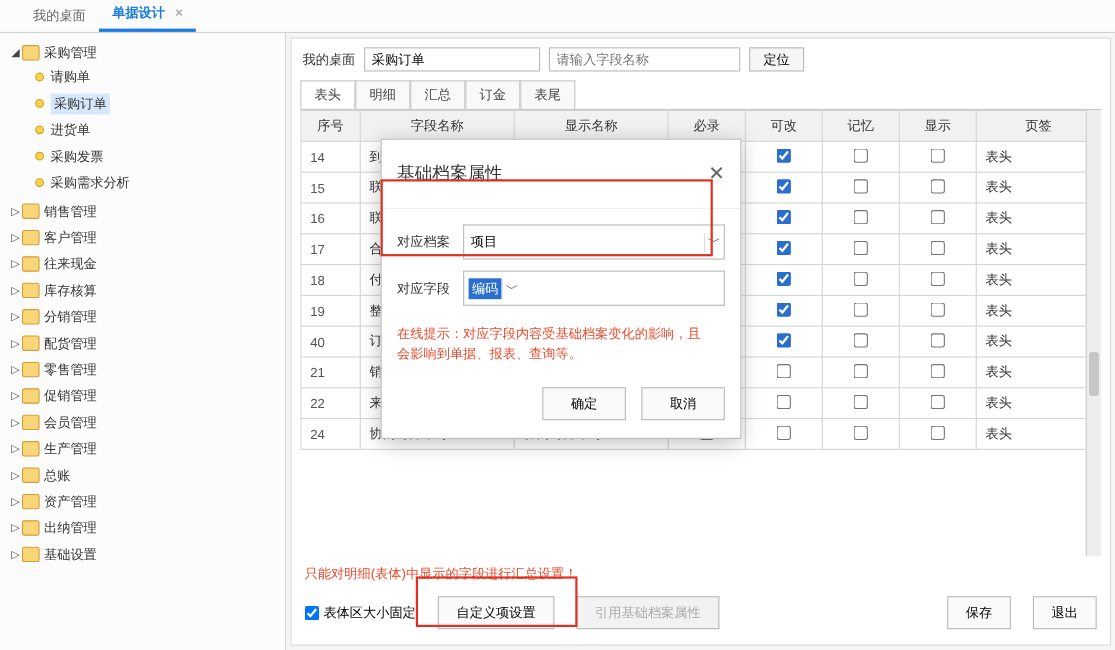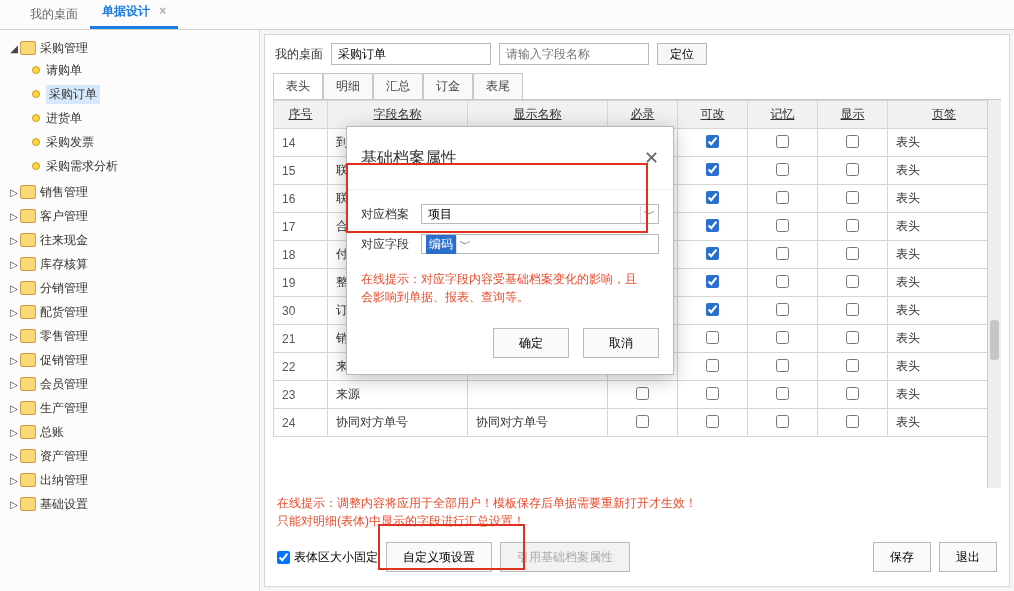--- a/index.html
+++ b/index.html
@@ -26,58 +26,58 @@
 .tree .doc { width:8px; height:8px; border-radius:50%; background:#ffd24a; border:1px solid #caa020; margin:0 6px 0 14px; display:inline-block; }
 .tree .lbl { color:#333; }
 .tree .lbl.selected { background:#d6e8fb; padding:1px 3px; }
 .tree ul ul { padding-left:18px; }
 .tree ul.leafs { padding-left:10px; }
 
 
 .hdrbar { display:flex; align-items:center; gap:8px; padding:8px 10px; }
 .hdrbar .lbl { color:#333; }
 .hdrbar .val { border:1px solid #b9b9b9; background:#fff; height:22px; line-height:20px; padding:0 6px; width:160px; }
-.hdrbar .inp { border:1px solid #b9b9b9; height:22px; padding:0 6px; width:150px; color:#999; }
+.hdrbar .inp { border:1px solid #b9b9b9; height:22px; padding:0 6px; width:174px; color:#999; }
 .hdrbar .btn { border:1px solid #b9b9b9; background:#f6f6f6; height:22px; padding:0 12px; cursor:pointer; }
 
 .subtabs { display:flex; gap:0; padding:0 8px; }
 .subtab { border:1px solid #c8c8c8; border-bottom:none; padding:4px 12px; background:#f9f9f9; color:#444; cursor:pointer; }
 .subtab.active { background:#fff; }
 
 
 .tbl-wrap { flex:1; overflow:auto; border-top:1px solid #c8c8c8; margin:0 8px; position:relative; }
 table { width:100%; border-collapse:collapse; }
 th,td { border:1px solid #d5d5d5; padding:0 8px; height:28px; text-align:left; color:#333; background:#fff; }
-th { background:#f1f1f1; font-weight:normal; text-align:center;text-decoration:underline; }
+th { background:#f1f1f1; font-weight:normal; text-align:center; }
 td.num { color:#555; }
 td.chk { text-align:center; }
 td.chk input { accent-color:#2a6fce; }
 
 .vbar { position:absolute; right:0; top:0; bottom:0; width:14px; background:#eee; border-left:1px solid #ccc; }
 .vbar .thumb { position:absolute; left:2px; right:2px; top:220px; height:40px; background:#c6c6c6; border-radius:3px; }
 
 
 .hints { padding:6px 12px; color:#e84b2c; font-size:12px; line-height:1.5; }
 
-.bottom { display:flex; align-items:center; gap:8px; padding:6px 12px 14px; }
+.bottom { display:flex; align-items:center; gap:20px; padding:6px 12px 14px; }
 .bottom .chk { display:flex; align-items:center; gap:4px; }
 .bottom .spacer { flex:1; }
 .bottom .btn2 { border:1px solid #b9b9b9; background:#fafafa; height:30px; padding:0 16px; cursor:pointer; }
 .bottom .btn2.disabled { color:#aaa; background:#f2f2f2; }
 
 
 .redbox { position:absolute; border:2px solid #e03020; pointer-events:none; z-index:60; }
 .modal { position:absolute; left:346px; top:126px; width:328px; background:#fff; border:1px solid #b8b8b8; box-shadow:0 4px 18px rgba(0,0,0,0.25); z-index:50; }
 .modal .titlebar { display:flex; align-items:center; justify-content:space-between; padding:20px 14px; border-bottom:1px solid #eee; }
 .modal .titlebar .t { font-size:16px; color:#333; }
 .modal .titlebar .close { font-size:18px; color:#666; cursor:pointer; }
 .modal .body { padding:14px 14px 4px; }
 .frow { display:flex; align-items:center; margin-bottom:10px; }
 .frow .flabel { width:60px; color:#333; }
-.frow .fsel { flex:1; display:flex; align-items:center; border:1px solid #b9b9b9; height:20px; background:#fff; }
+.frow .fsel { flex:1; display:flex; align-items:center; border:1px solid #b9b9b9; height:32px; background:#fff; }
 .frow .fsel .txt { flex:1; padding:0 6px; }
 .frow .fsel .txt.hl { background:#2a6fce; color:#fff; display:inline-block; padding:1px 3px; margin-left:4px; }
 .frow .fsel .dd { width:18px; text-align:center; color:#555; border-left:1px solid #ddd; cursor:pointer; }
 .modal .warn { color:#e84b2c; font-size:12px; padding:2px 14px 14px; line-height:1.5; }
 .modal .acts { display:flex; justify-content:flex-end; gap:14px; padding:8px 14px 16px; }
 .modal .acts .mb { border:1px solid #b9b9b9; background:#fafafa; height:30px; width:76px; cursor:pointer; }
 
 
 .ann-fields { left:346px; top:163px; width:302px; height:70px; }
 .ann-button { left:378px; top:524px; width:147px; height:46px; }
@@ -323,51 +323,41 @@
               <td class="num">19</td>
               <td>整单</td>
               <td></td>
               <td class="chk"><input type="checkbox" style=""></td>
               <td class="chk"><input type="checkbox" checked="" style=""></td>
               <td class="chk"><input type="checkbox" style=""></td>
               <td class="chk"><input type="checkbox" style=""></td>
               <td>表头</td>
             </tr>
             <tr>
-              <td class="num">30</td>
+              <td class="num">40</td>
               <td>订金</td>
               <td></td>
               <td class="chk"><input type="checkbox" style=""></td>
               <td class="chk"><input type="checkbox" checked="" style=""></td>
               <td class="chk"><input type="checkbox" style=""></td>
               <td class="chk"><input type="checkbox" style=""></td>
               <td>表头</td>
             </tr>
             <tr>
               <td class="num">21</td>
               <td>销售</td>
               <td></td>
               <td class="chk"><input type="checkbox" style=""></td>
               <td class="chk"><input type="checkbox" style=""></td>
               <td class="chk"><input type="checkbox" style=""></td>
               <td class="chk"><input type="checkbox" style=""></td>
               <td>表头</td>
             </tr>
             <tr>
               <td class="num">22</td>
-              <td>来源</td>
-              <td></td>
-              <td class="chk"><input type="checkbox" style=""></td>
-              <td class="chk"><input type="checkbox" style=""></td>
-              <td class="chk"><input type="checkbox" style=""></td>
-              <td class="chk"><input type="checkbox" style=""></td>
-              <td>表头</td>
-            </tr>
-            <tr>
-              <td class="num">23</td>
               <td>来源</td>
               <td></td>
               <td class="chk"><input type="checkbox" style=""></td>
               <td class="chk"><input type="checkbox" style=""></td>
               <td class="chk"><input type="checkbox" style=""></td>
               <td class="chk"><input type="checkbox" style=""></td>
               <td>表头</td>
             </tr>
             <tr>
               <td class="num">24</td>
@@ -380,21 +370,20 @@
               <td>表头</td>
             </tr>
           </tbody>
       </table>
       <div class="vbar">
           <div class="thumb"></div>
         </div>
     </div>
 
     <div class="hints">
-      <div>在线提示：调整内容将应用于全部用户！模板保存后单据需要重新打开才生效！</div>
       <div>只能对明细(表体)中显示的字段进行汇总设置！</div>
     </div>
 
     <div class="bottom">
       <label class="chk">
         <input type="checkbox" checked="" style="">
         <span>表体区大小固定</span>
       </label>
       <button class="btn2">自定义项设置</button>
       <button class="btn2 disabled">引用基础档案属性</button>

